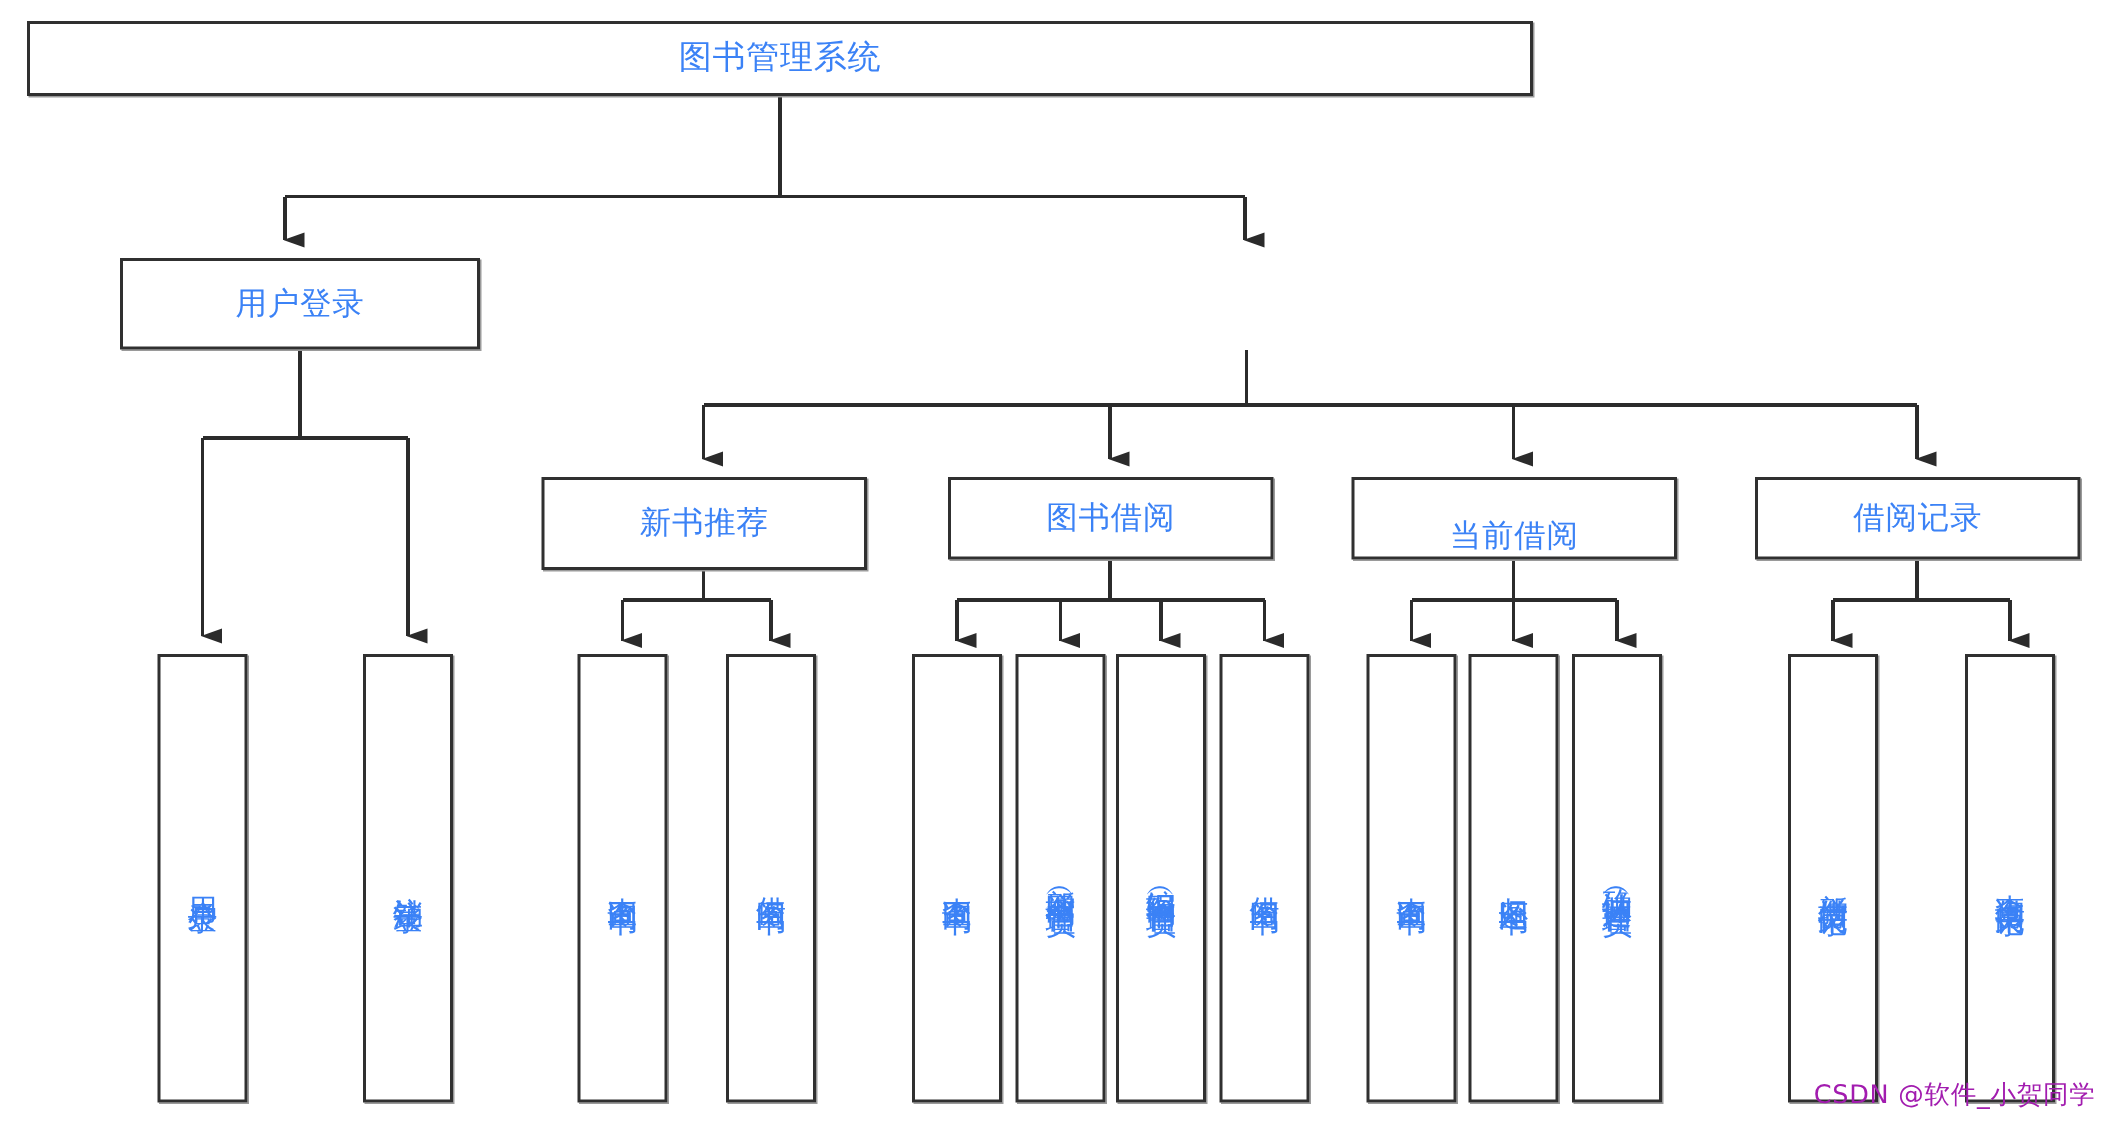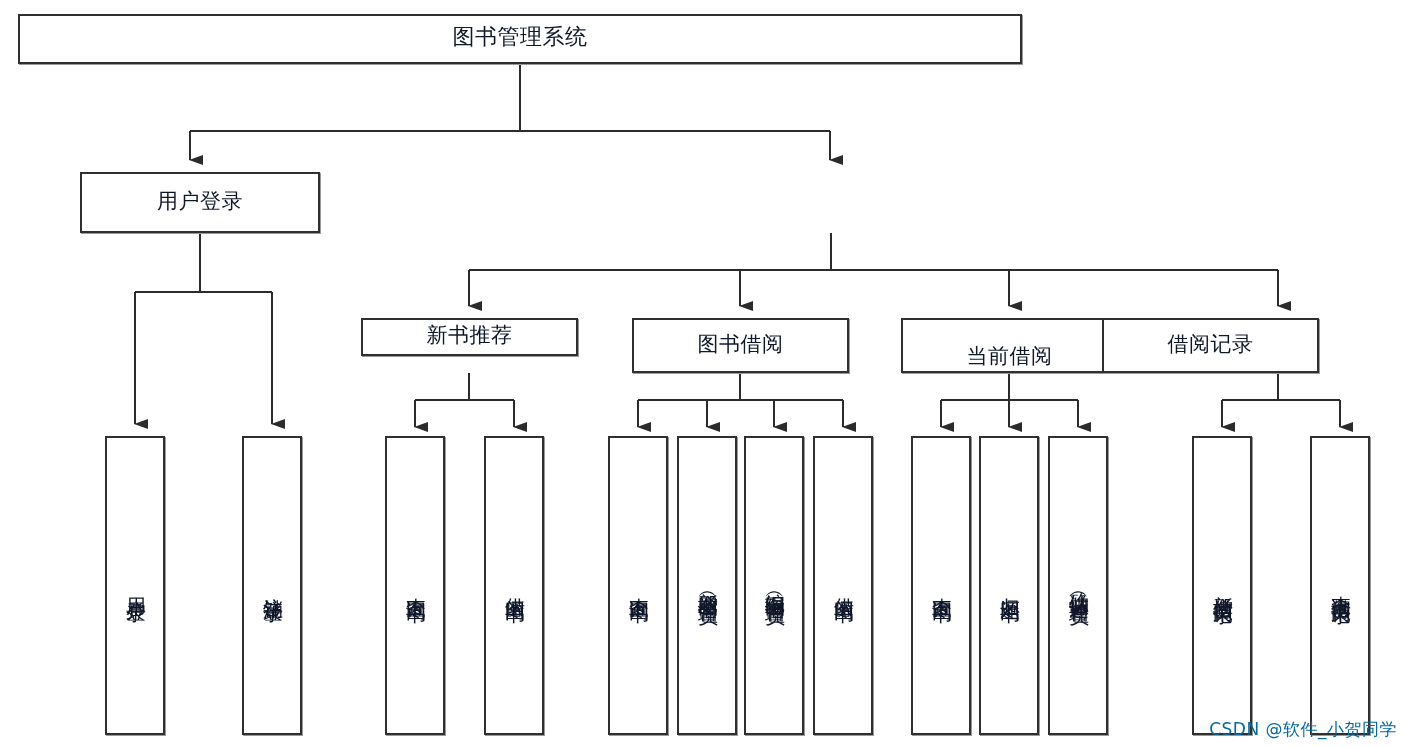--- a/index.html
+++ b/index.html
@@ -28,23 +28,22 @@
   }
   .node {
     position: absolute;
     box-sizing: border-box;
     background: #ffffff;
     border: 2px solid #303030;
     box-shadow: 1px 1px 0 0 #9a9a9a;
     display: flex;
     align-items: center;
     justify-content: center;
-    color: #0f172a;
+    color: #3b82f6;
     z-index: 2;
-    font-family: Liberation Mono, monospace;
   }
   .node .label {
     display: block;
     text-align: center;
     line-height: 1.22;
     white-space: nowrap;
   }
   
   .node.h-node .label {
     font-size: 21px;
@@ -65,21 +64,21 @@
     font-size: 20px;
     letter-spacing: 2px;
     line-height: 1.05;
     white-space: nowrap;
   }
   #watermark {
     position: absolute;
     right: 8px;
     bottom: 6px;
     font-size: 17px;
-    color: #0369a1;
+    color: #a21caf;
     letter-spacing: 0.5px;
     z-index: 5;
     white-space: nowrap;
     font-family: "DejaVu Sans", "Liberation Sans", sans-serif;
   }
 </style>
 </head>
 <body>
 
 <div id="diagram-root">
@@ -139,33 +138,33 @@
 
   <div class="node root h-node" style="left:18px; top:14px; width:1004px; height:50px;">
     <span class="label">图书管理系统</span>
   </div>
 
   <div class="node h-node" style="left:80px; top:172px; width:240px; height:61px;">
     <span class="label">用户登录</span>
   </div>
 
 
-  <div class="node h-node" style="left:361px; top:318px; width:217px; height:38px;">
+  <div class="node h-node" style="left:361px; top:318px; width:217px; height:62px;">
     <span class="label">新书推荐</span>
   </div>
 
   <div class="node h-node" style="left:632px; top:318px; width:217px; height:55px;">
     <span class="label">图书借阅</span>
   </div>
 
   <div class="node h-node" style="left:901px; top:318px; width:217px; height:55px;align-items:flex-end;">
     <span class="label">当前借阅</span>
   </div>
 
-  <div class="node h-node" style="left:1102px; top:318px; width:217px; height:55px;">
+  <div class="node h-node" style="left:1170px; top:318px; width:217px; height:55px;">
     <span class="label">借阅记录</span>
   </div>
 
   <div class="node v-node" style="left:105px; top:436px; width:60px; height:299px;">
     <span class="label">用户登录</span>
   </div>
 
   <div class="node v-node" style="left:242px; top:436px; width:60px; height:299px;">
     <span class="label">注销登录</span>
   </div>

